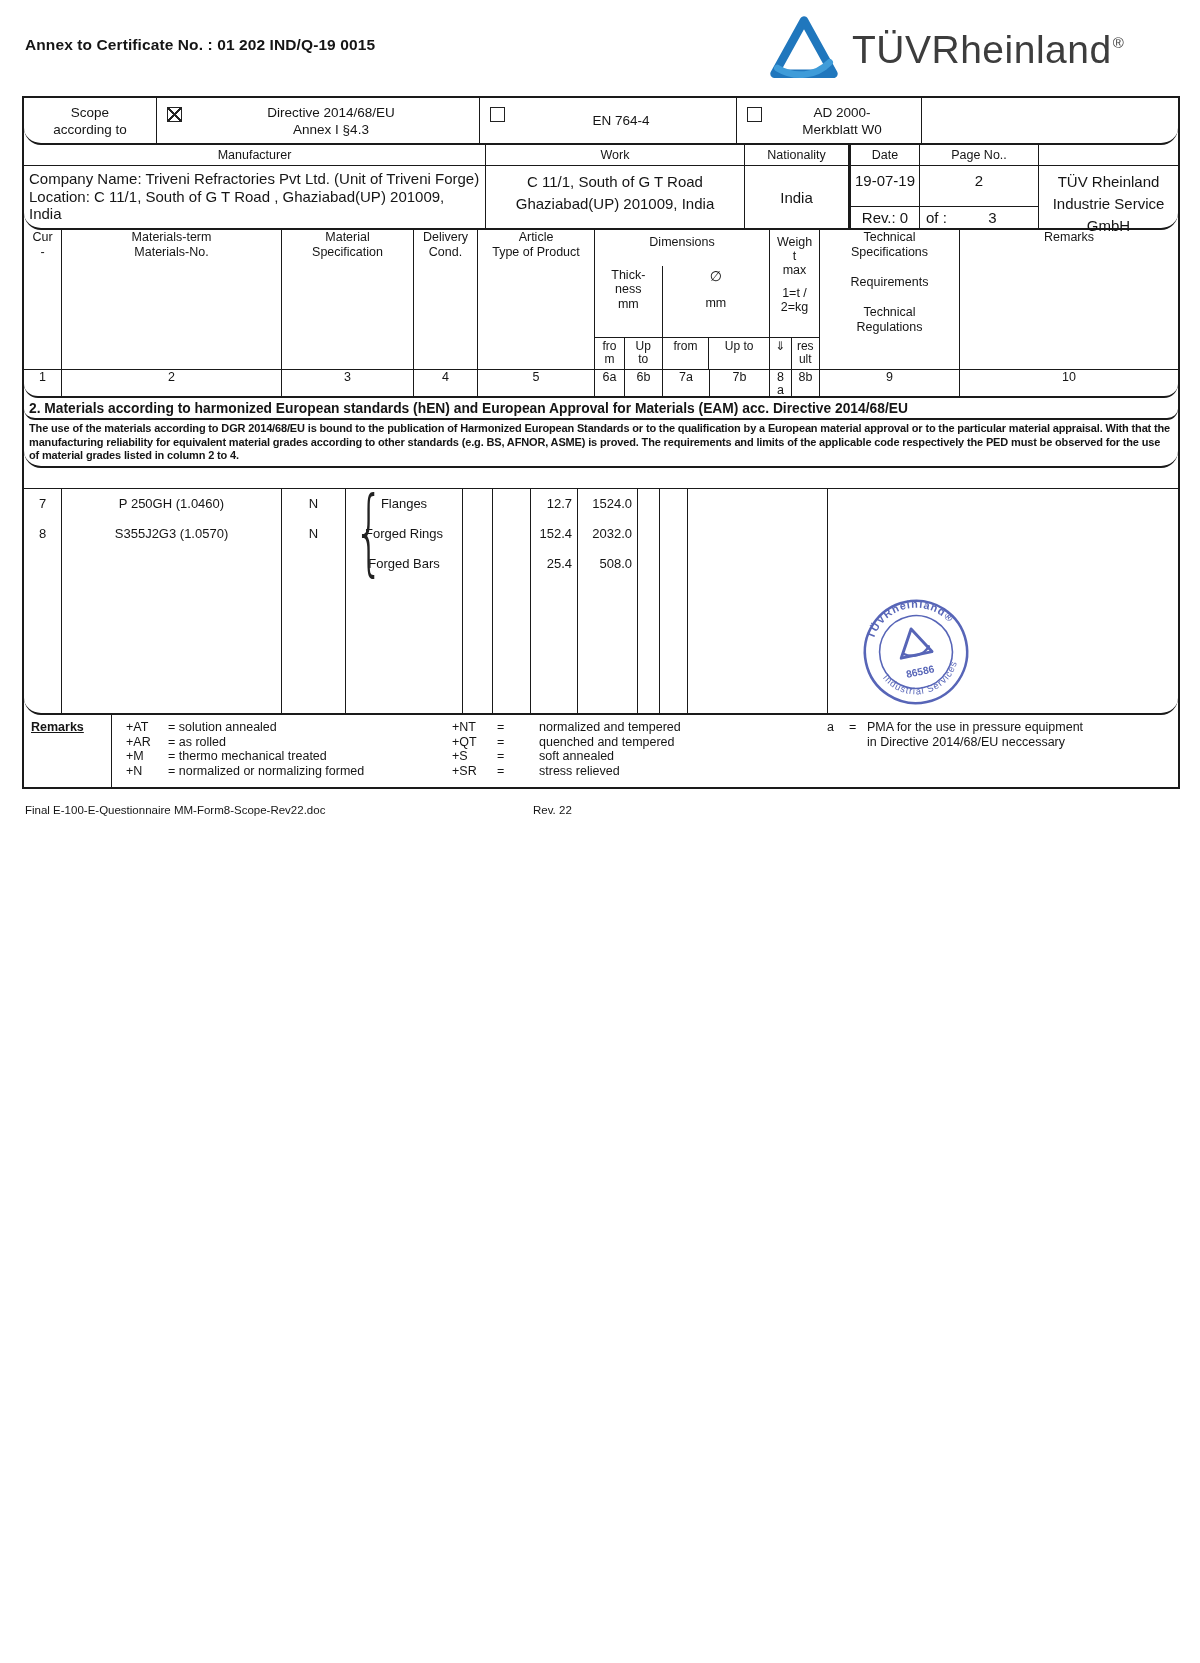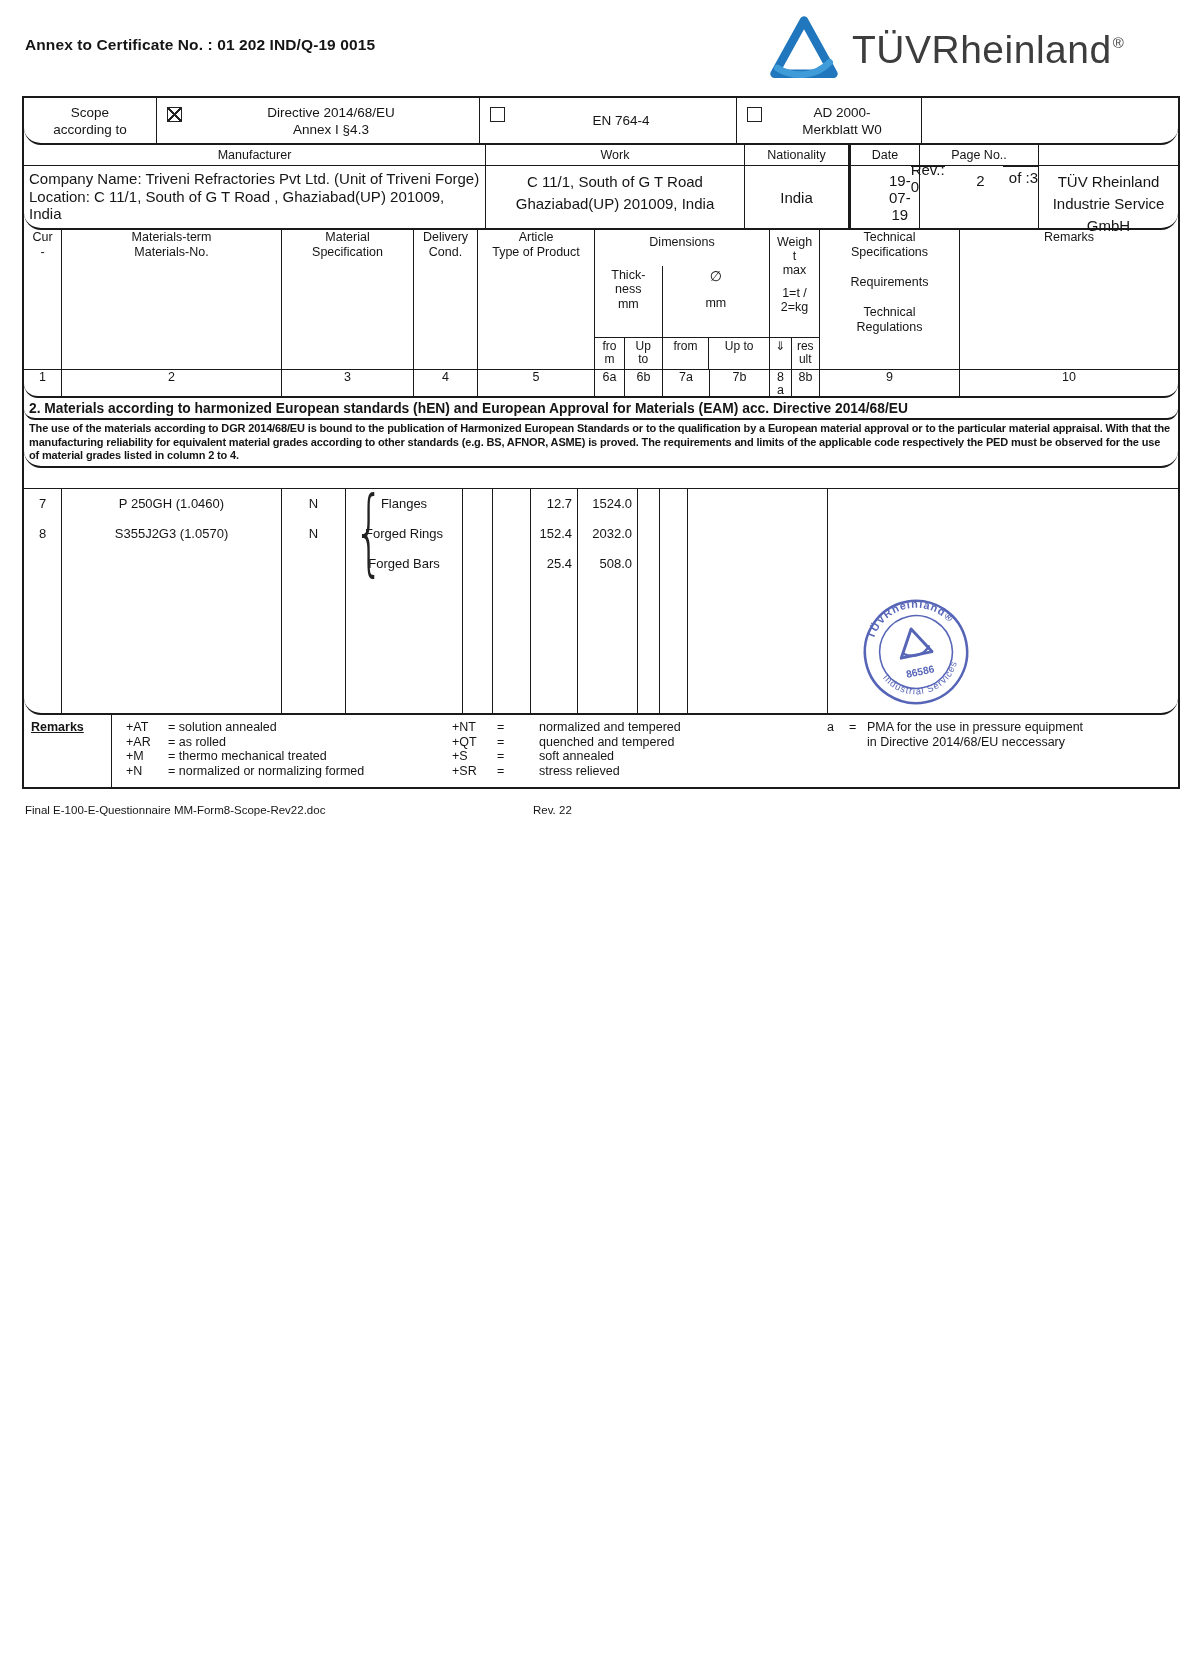--- a/index.html
+++ b/index.html
@@ -37,21 +37,21 @@
   .opt-label { margin-left:26px; }
 
   
   .mfr-head { height:21px; font-size:12.5px; }
   .mfr-head > div { display:flex; align-items:center; justify-content:center; }
   .mfr-body { height:64px; font-size:15px; }
   .mw1{width:462px}.mw2{width:259px}.mw3{width:104px}.mw4{width:71px}.mw5{width:119px}.mw6{width:139px}
   .company-cell { display:flex; flex-direction:column; justify-content:space-between; padding:4px 5px 6px 5px; }
   .center-cell { text-align:center; padding-top:5px; line-height:22px; }
   .mid-cell { display:flex; align-items:center; justify-content:center; }
-  .split-cell { display:flex; flex-direction:row;padding-left:38px; }
+  .split-cell { display:flex; flex-direction:column; }
   .split-top { flex:1; text-align:center; padding-top:6px; }
   .split-bot { height:22px; border-top:1px solid #1a1a1a; display:flex; align-items:center; }
   .split-bot.centered { justify-content:center; }
   .of-label { padding-left:6px; }
   .of-num { flex:1; text-align:center; }
   .thickL { border-left:2px solid #1a1a1a; }
 
   
   .hdr-main { height:140px; font-size:12.5px; }
   .hcell { text-align:center; line-height:14.5px; }

